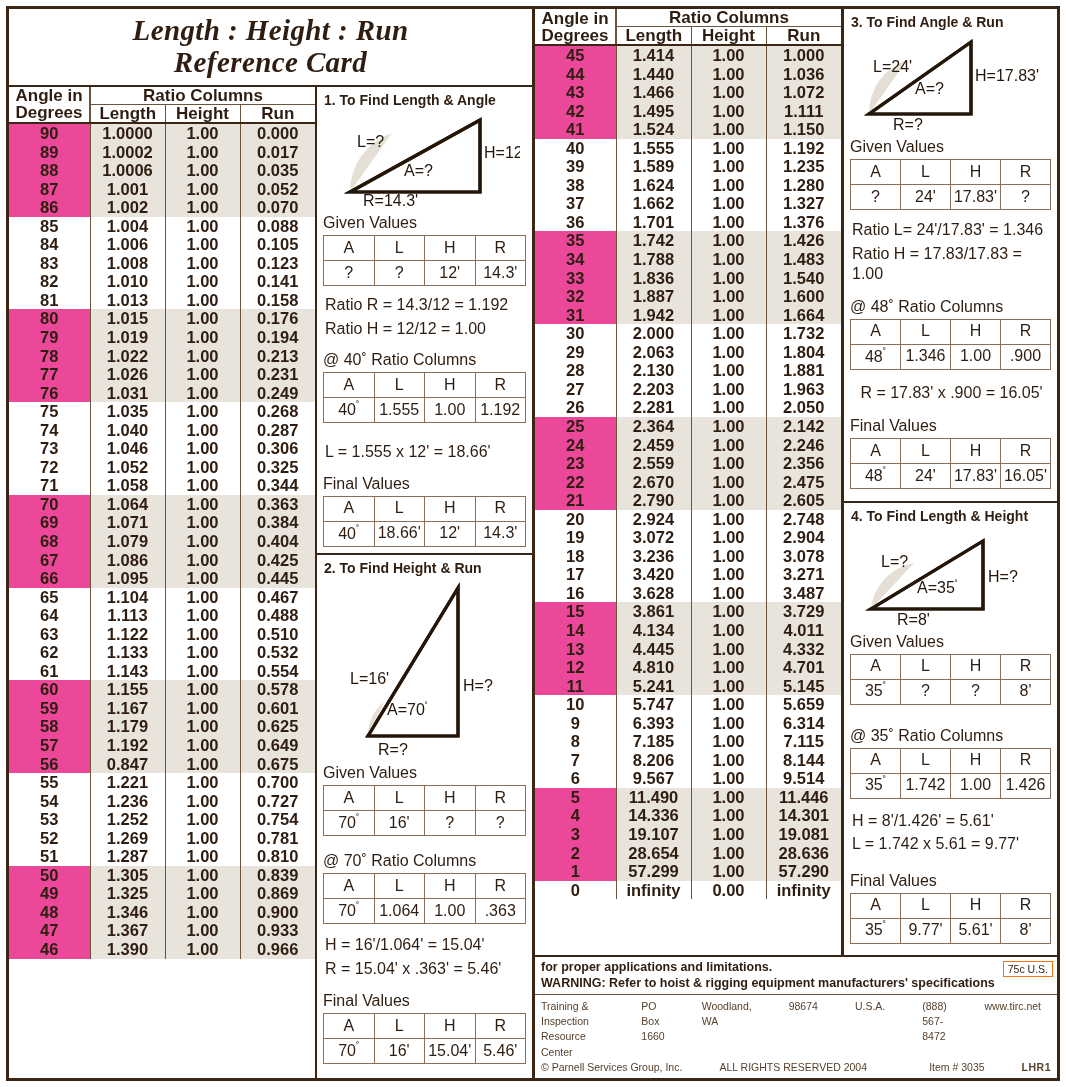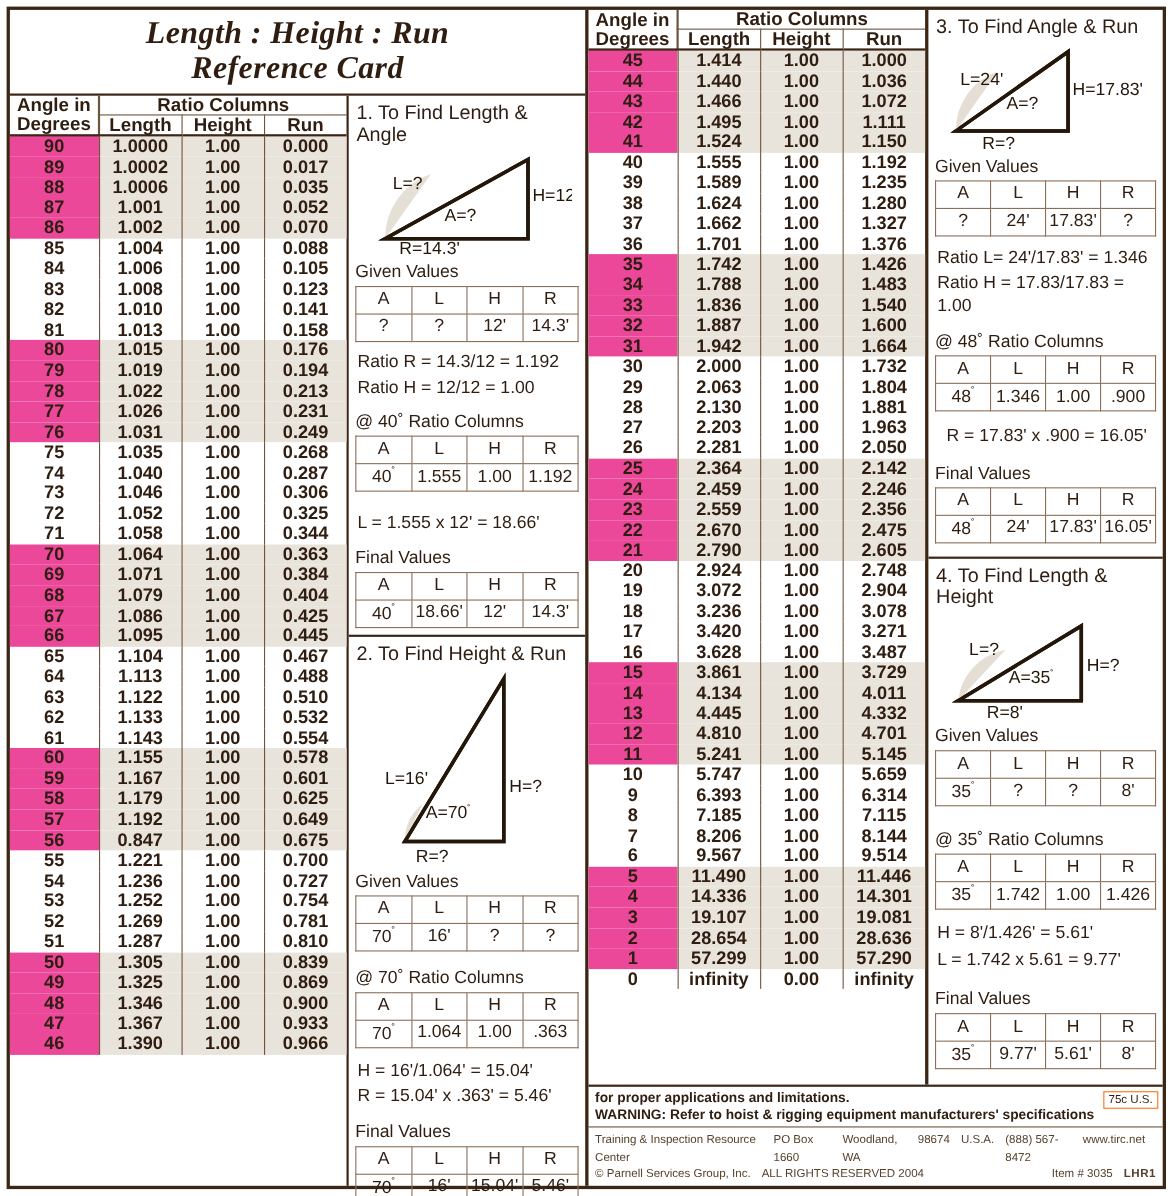--- a/index.html
+++ b/index.html
@@ -62,21 +62,21 @@
   .c-len{border-right:1.5px solid #6d543c;}
   .c-hgt{border-right:1.5px solid #6d543c;}
   tr.shade td{background:#e9e4db;}
   tr.shade td.c-ang{background:#ec4899;}
   .rt tbody tr:last-child td{border-bottom:none;}
 
   
   .panes{flex:1;display:flex;flex-direction:column;min-width:0;}
   .pane{padding:4px 6px 0 6px;box-sizing:border-box;}
   .pane + .pane{border-top:2px solid #3b2616;}
-  .pane-title{font-size:18px;font-weight:normal;line-height:1.1;margin:2px 0 2px 1px;}
+  .pane-title{font-size:14px;font-weight:bold;line-height:1.1;margin:2px 0 2px 1px;}
   .center{text-align:center;}
   .sub-label{font-size:16px;text-align:left;margin:6px 0 3px 0;}
   .calc{font-size:16px;margin:3px 0 3px 2px;line-height:1.28;}
   .spacer-sm{height:6px;}
   .spacer-md{height:12px;}
 
   
   .vt{width:100%;border-collapse:collapse;table-layout:fixed;margin:0 auto;}
   .vt th,.vt td{
     border:1px solid #8a705a;
@@ -102,21 +102,21 @@
     border-bottom:1.5px solid #6d543c;
     padding:3px 4px 3px 6px;
   }
   .warn-txt{flex:1;font-size:12.5px;font-weight:bold;line-height:1.22;}
   .price{
     border:1px solid #f97316;font-size:10.5px;
     padding:1px 4px;white-space:nowrap;align-self:flex-start;margin-top:1px;
   }
   .credits{padding:4px 6px 3px 6px;font-size:10.5px;color:#5a4staged;}
   .credits{color:#57412c;line-height:1.45;}
-  .cred-row{display:flex;}
+  .cred-row{display:flex;gap:27px;}
   .cred-row .grow{flex:1;}
   .cred-item{margin-right:10px;}
   .lhr{font-weight:bold;letter-spacing:.5px;}
 </style>
 </head>
 <body>
 
 <div class="card">
 
   <div class="col-left">

